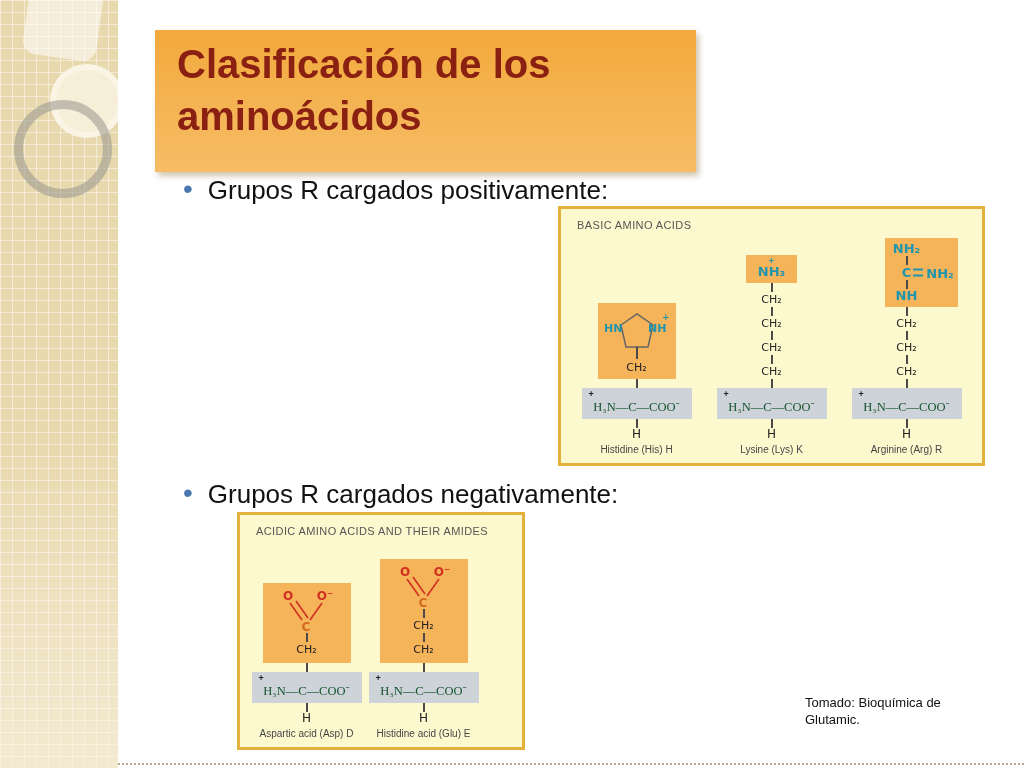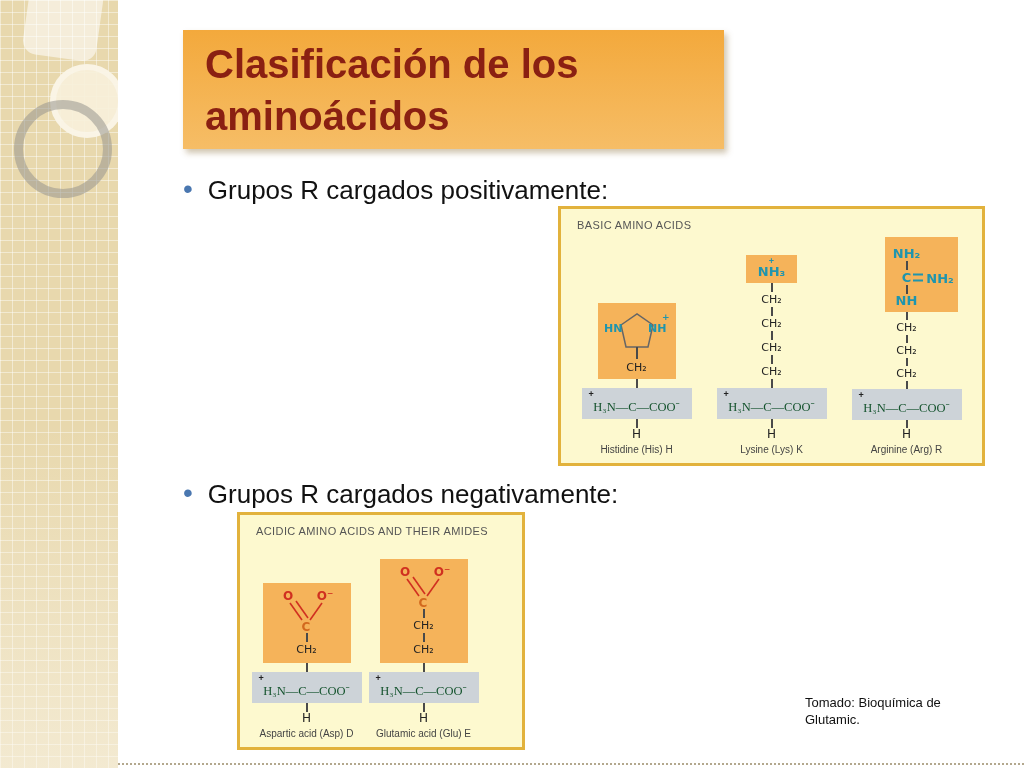--- a/index.html
+++ b/index.html
@@ -21,24 +21,23 @@
   .deco-square { position:absolute; left:26px; top:-16px; width:74px; height:74px;
     background:rgba(255,255,255,.55); border-radius:14px; transform:rotate(8deg); }
   .deco-circle-filled { position:absolute; left:50px; top:64px; width:74px; height:74px;
     border-radius:50%; background:rgba(247,240,218,.92);
     box-shadow:inset 0 0 0 6px rgba(255,255,255,.35); }
   .deco-ring { position:absolute; left:14px; top:100px; width:80px; height:80px;
     border-radius:50%; border:9px solid rgba(152,150,142,.55); }
 
   
   .title-box {
-    position:absolute; left:155px; top:30px; width:541px; height:119px;
+    position:absolute; left:155px; top:30px; width:541px; height:142px;
     background:linear-gradient(180deg,#f3a93c 0%, #f6bd66 100%);
     box-shadow:3px 4px 6px rgba(120,90,30,.35);
-    margin-left:28px;
   }
   .title-box h1 {
     margin:0; padding:8px 14px 0 22px;
     font-size:40px; line-height:1.3; font-weight:bold; color:#8a2012;
   }
 
   
   .bullet { position:absolute; display:flex; align-items:flex-start; }
   .bullet .dot { color:#4a77b0; font-size:28px; line-height:32px; margin-right:15px; }
   .bullet .btext { font-size:26px; line-height:34px; color:#111; }
@@ -52,21 +51,21 @@
   .dg-title { position:absolute; left:16px; top:10px; font-size:11px; letter-spacing:.4px; color:#555; }
   .cols { position:absolute; left:8px; right:8px; top:28px; bottom:8px; display:flex; }
   .diagram.acidic .cols { right:40px; }
   .col { flex:1; display:flex; flex-direction:column; align-items:center; justify-content:flex-end; }
   .bond { width:2px; height:9px; background:#4a4a4a; }
   .ch { font-family:"DejaVu Sans", sans-serif; font-size:11px; line-height:15px; color:#222; }
   .teal { color:#1f95ae; fill:#1f95ae; font-weight:bold; }
   .obox { background:#f5b35a; display:flex; flex-direction:column; align-items:center; }
   .his-box { padding:5px 6px 4px; }
   .lys-box { padding:2px 12px 4px; }
-  .arg-box { padding:10px 38px 4px 8px; margin-right:-30px; }
+  .arg-box { padding:4px 38px 4px 8px; margin-right:-30px; }
   .carbox-box { padding:4px 12px 6px; }
   .n-label { font-family:"DejaVu Sans", sans-serif; font-size:13px; line-height:14px; }
   .plus-top { font-size:9px; line-height:8px; font-weight:bold; }
   .crow { position:relative; height:15px; display:flex; align-items:center; }
   .crow .catom { font-family:"DejaVu Sans", sans-serif; font-size:13px; }
   .side { position:absolute; left:calc(100% + 2px); top:50%; transform:translateY(-50%);
           display:flex; align-items:center; white-space:nowrap; }
   .side .dbl { width:10px; height:4px; border-top:2px solid #1f95ae; border-bottom:2px solid #1f95ae; margin-right:3px; }
   .side .side-n { font-family:"DejaVu Sans", sans-serif; font-size:13px; position:relative; }
 
@@ -231,21 +230,21 @@
           <div class="bond"></div>
           <div class="ch">CH₂</div>
         </div>
         <div class="bond"></div>
         <div class="backbone">
           <span class="bb-plus">+</span>
           <span class="bb-text">H₃N—C—COO⁻</span>
         </div>
         <div class="bond"></div>
         <div class="alpha-h">H</div>
-        <div class="aa-label">Glutamic acid (Glu) E</div>
+        <div class="aa-label">Histidine acid (Glu) E</div>
       </div>
 
     </div>
   </div>
 
   <div class="credit">Tomado: Bioquímica de Glutamic.</div>
   <div class="bottom-line"></div>
 
 </div>
 

